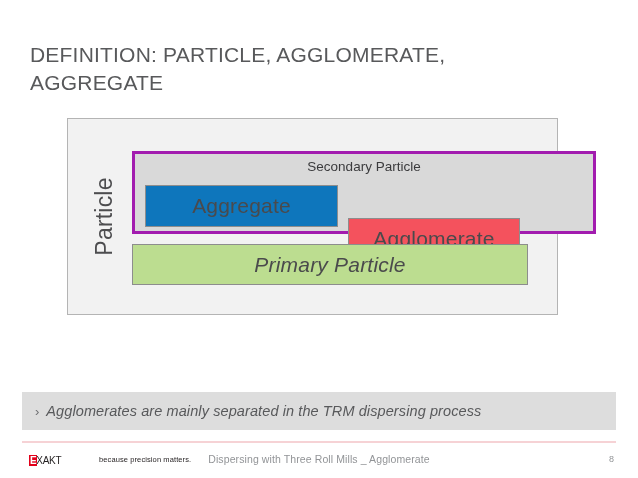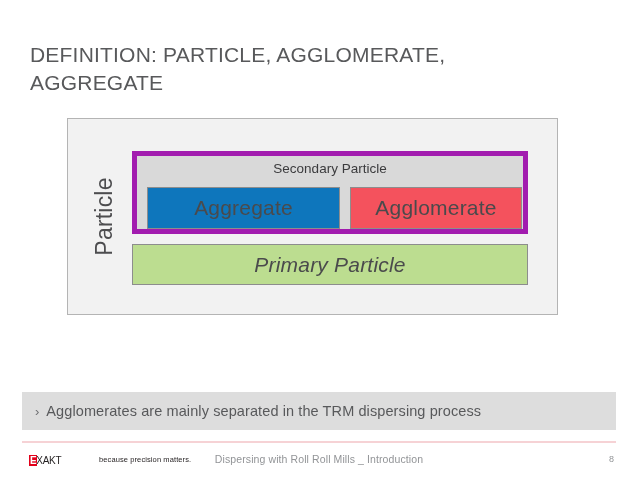--- a/index.html
+++ b/index.html
@@ -62,24 +62,24 @@
     white-space: nowrap;
     font-size: 23px;
     color: #4d4d4f;
     letter-spacing: 0.2px;
   }
 
   #secondary-box {
     position: absolute;
     left: 64px;
     top: 32px;
-    width: 396px;
+    width: 464px;
     height: 83px;
     background: #d9d9d9;
-    border: 5px solid #a21caf;
+    border: 3px solid #a21caf;
     box-sizing: border-box;
   }
   #secondary-label {
     position: absolute;
     top: 5px;
     left: 0;
     width: 100%;
     text-align: center;
     font-size: 13.5px;
     color: #3b3b3d;
@@ -100,20 +100,21 @@
   }
   #aggregate-box {
     left: 10px;
     width: 193px;
     background: #0e76bc;
   }
   #agglomerate-box {
     left: 213px;
     width: 172px;
     background: #f4525d;
+    margin-top: 33px;
   }
 
   #primary-box {
     position: absolute;
     left: 64px;
     top: 125px;
     width: 396px;
     height: 41px;
     background: #bcdd90;
     border: 1px solid #8d8d8d;
@@ -142,20 +143,21 @@
     margin-left: 13px;
     margin-right: 7px;
     font-size: 13px;
     color: #6d6e71;
     line-height: 1;
   }
   #bullet-text {
     font-size: 14.5px;
     color: #58595b;
     letter-spacing: 0.1px;
+    font-style: italic;
   }
 
   
   #footer-rule {
     position: absolute;
     left: 22px;
     top: 441px;
     width: 594px;
     height: 1.5px;
     background: #f6d2d5;
@@ -248,17 +250,17 @@
   </div>
 
   <div id="footer-rule"></div>
 
   <div id="footer">
     <div id="logo">
       <span id="logo-e">E</span>
       <span id="logo-word">XAKT</span>
     </div>
     <div id="tagline">because precision matters.</div>
-    <div id="footer-center">Dispersing with Roll Roll Mills _ Introduction</div>
+    <div id="footer-center">Dispersing with Three Roll Mills _ Agglomerate</div>
     <div id="page-number">8</div>
   </div>
 
 </div>
 
 </body></html>

